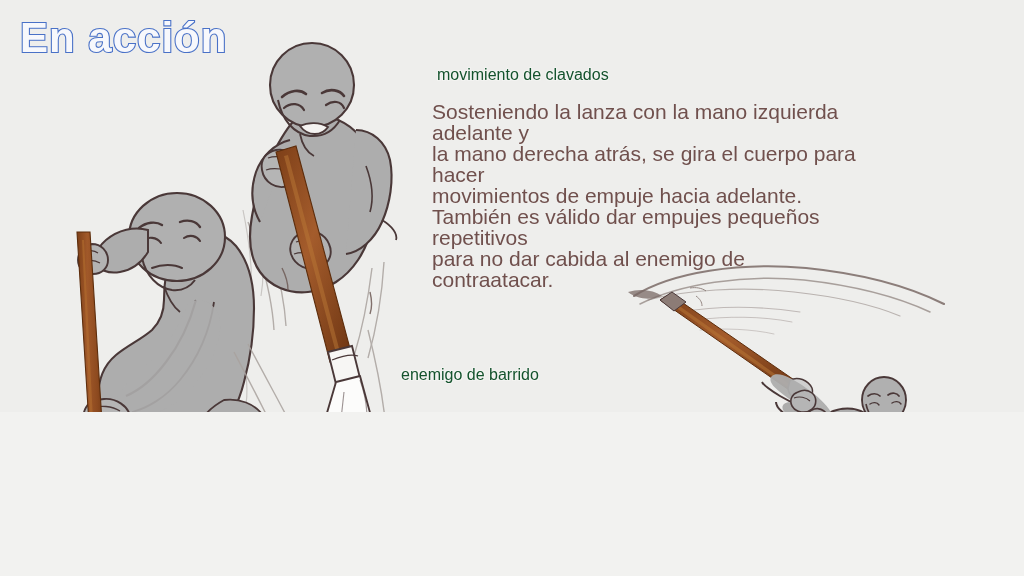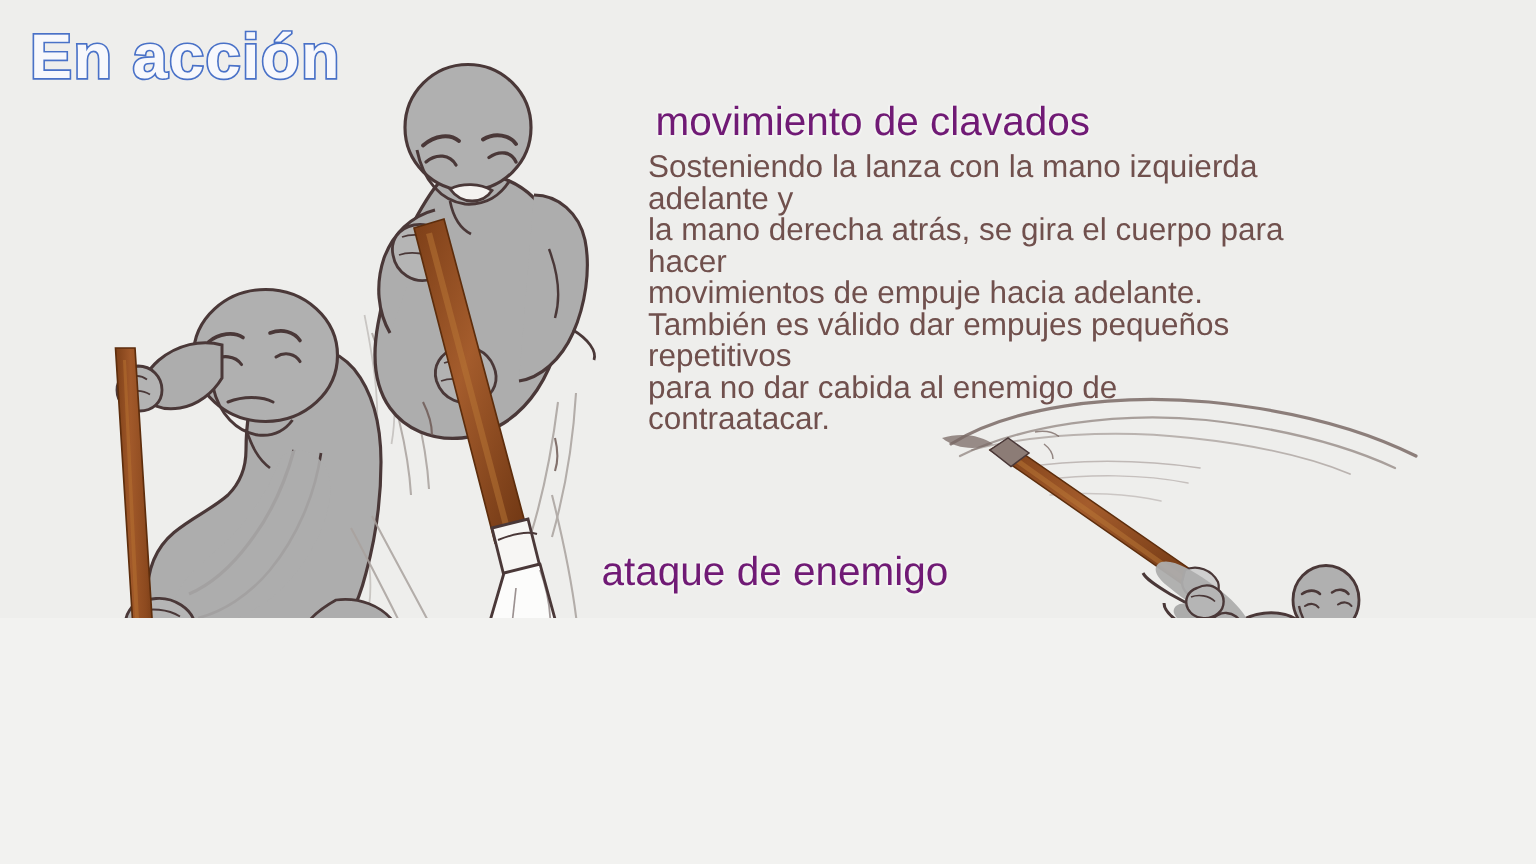--- a/index.html
+++ b/index.html
@@ -27,23 +27,23 @@
     letter-spacing: 1px;
     color: #f7f8fc;
     -webkit-text-stroke: 2.2px #4a72c8;
     paint-order: stroke fill;
     text-shadow: 0 0 1px rgba(74,114,200,.35);
     white-space: nowrap;
   }
   
   .section-heading {
     position: absolute;
-    font-size: 27px;
+    font-size: 16px;
     font-weight: 400;
-    color: #701a75;
+    color: #14532d;
     text-shadow:
        1px 0 0 #f3f3f1, -1px 0 0 #f3f3f1,
        0 1px 0 #f3f3f1, 0 -1px 0 #f3f3f1,
        1px 1px 0 #f3f3f1, -1px -1px 0 #f3f3f1,
        1px -1px 0 #f3f3f1, -1px 1px 0 #f3f3f1;
     white-space: nowrap;
   }
   .body-text {
     position: absolute;
     font-size: 21px;
@@ -347,16 +347,16 @@
   <div id="page-title">En acción</div>
 
   <div id="heading-clavados" class="section-heading">movimiento de clavados</div>
 
   <div id="body-clavados" class="body-text">Sosteniendo la lanza con la mano izquierda adelante y
 la mano derecha atrás, se gira el cuerpo para hacer
 movimientos de empuje hacia adelante.
 También es válido dar empujes pequeños repetitivos
 para no dar cabida al enemigo de contraatacar.</div>
 
-  <div id="heading-barrido" class="section-heading">ataque de enemigo</div>
+  <div id="heading-barrido" class="section-heading">enemigo de barrido</div>
 
 
 </div>
 
 </body></html>

